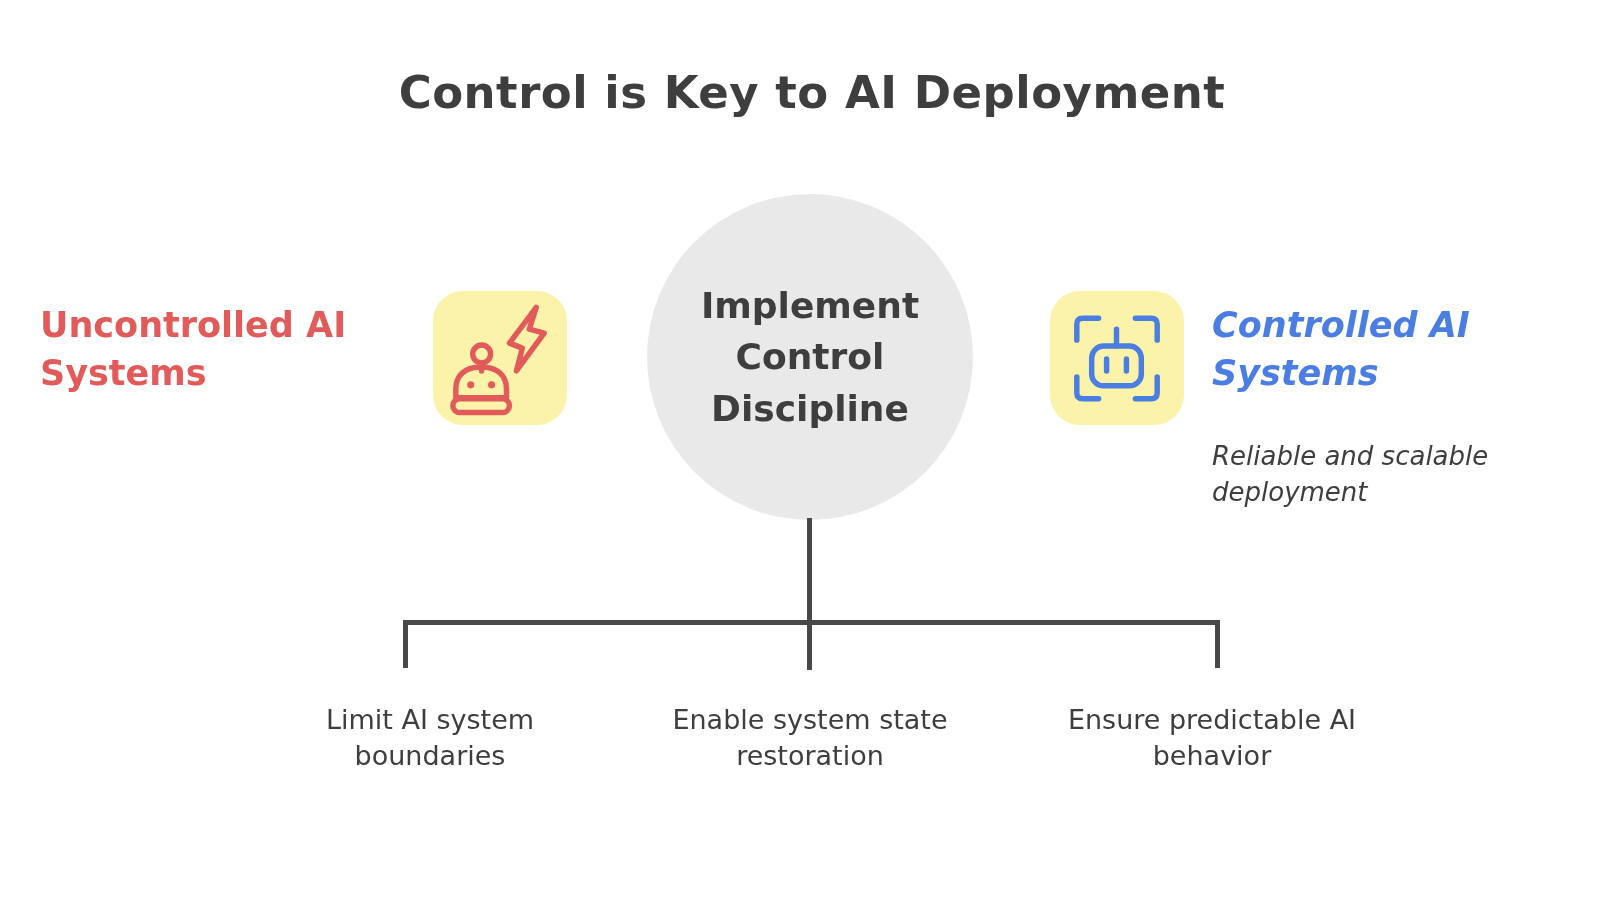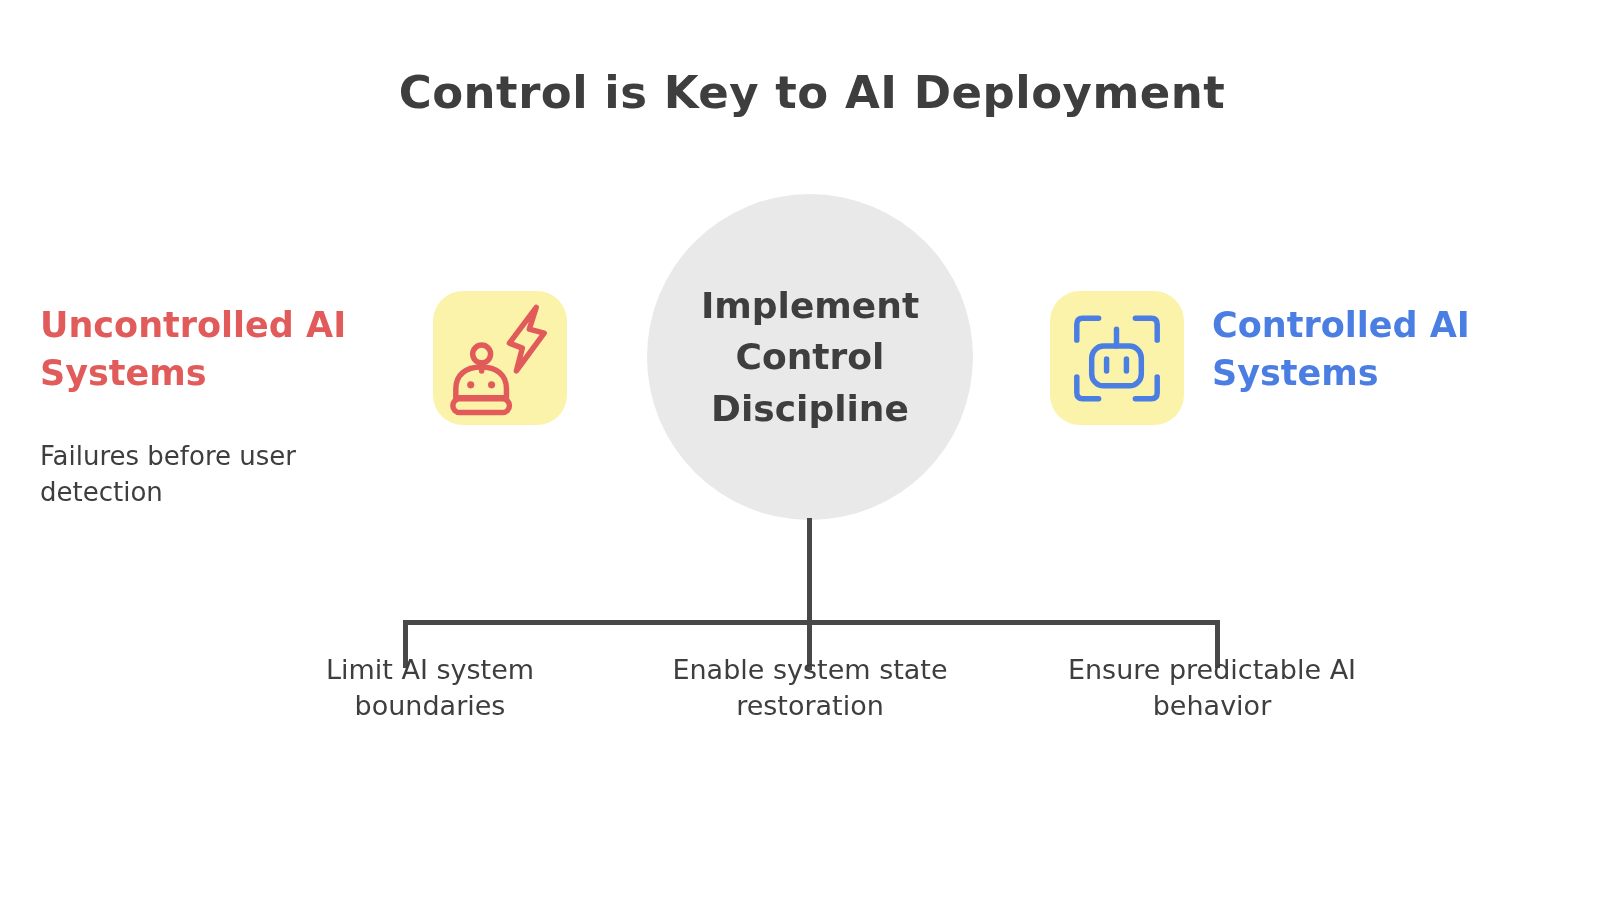--- a/index.html
+++ b/index.html
@@ -9,21 +9,21 @@
     font-family:"DejaVu Sans","Liberation Sans",sans-serif;
     color:var(--text-dark,#3e3e3e);
   }
   .title {
     position:absolute; top:58px; left:0; width:100%; margin:8px;
     text-align:center; font-size:45px; font-weight:700; letter-spacing:0.5px;
     color:var(--text-dark,#3e3e3e);
   }
   .side { position:absolute; white-space:pre-line; }
   .left-side  { left:40px;  top:283px; width:330px; text-align:left; }
-  .right-side { left:1212px; top:283px; width:345px; text-align:left; }
+  .right-side { left:1212px; top:283px; width:345px; text-align:left;font-style:italic; }
   .side-title { font-size:35px; font-weight:700; line-height:1.36; }
   .side-title.red  { color:var(--red,#e15b5b); }
   .side-title.blue { color:var(--blue,#4b7ee2); }
   .side-sub { margin-top:23px; font-size:26px; line-height:1.36; color:var(--text-dark,#3e3e3e); }
   .icon-box {
     position:absolute; width:134px; height:134px; border-radius:30px;
     background:var(--yellow,#fcf3ab);
     display:flex; align-items:center; justify-content:center;
   }
   .left-icon-box  { left:433px; top:291px; }
@@ -37,39 +37,37 @@
     text-align:center; white-space:pre-line;
     font-size:36px; font-weight:700; line-height:1.42;
     color:var(--text-dark,#3e3e3e);
   }
   .line { position:absolute; background:var(--line,#484848); }
   .stem  { left:807px;  top:518px; width:5px;  height:152px; }
   .hbar  { left:403px;  top:620px; width:817px; height:5px; }
   .dropL { left:403px;  top:620px; width:5px;  height:48px; }
   .dropR { left:1215px; top:620px; width:5px;  height:48px; }
   .branch {
-    position:absolute; top:652px; width:360px; text-align:center;
+    position:absolute; top:702px; width:360px; text-align:center;
     white-space:pre-line; font-size:27px; line-height:1.33;
     color:var(--text-dark,#3e3e3e);
   }
   .b1 { left:250px; } .b2 { left:630px; } .b3 { left:1032px; }
   svg { display:block; }
 </style>
 </head>
 <body>
 
 <div class="canvas">
 
   <h1 class="title">Control is Key to AI Deployment</h1>
 
   <div class="side left-side">
     <div class="side-title red">Uncontrolled AI
 Systems</div>
-    <div class="side-sub">Failures before user
-detection</div>
   </div>
 
   <div class="icon-box left-icon-box">
     <svg width="135" height="135" viewBox="0 0 135 135" fill="none" stroke="#e15b5b" stroke-width="5.5" stroke-linecap="round" stroke-linejoin="round">
       <g>
         <circle cx="49" cy="63" r="9"></circle>
         <line x1="49" y1="72" x2="49" y2="80"></line>
         <path d="M 23 107 L 23 98 C 23 84 33 76 48.5 76 C 64 76 74 84 74 98 L 74 107 Z"></path>
         <circle cx="38" cy="94" r="3.6" fill="#e15b5b" stroke="none"></circle>
         <circle cx="59" cy="94" r="3.6" fill="#e15b5b" stroke="none"></circle>
@@ -100,20 +98,22 @@
         <rect x="42" y="55" width="50" height="40" rx="12"></rect>
         <line x1="57" y1="68" x2="57" y2="80"></line>
         <line x1="77" y1="68" x2="77" y2="80"></line>
       </g>
     </svg>
   </div>
 
   <div class="side right-side">
     <div class="side-title blue">Controlled AI
 Systems</div>
+    <div class="side-sub">Reliable and scalable
+deployment</div>
   </div>
 
   <div class="line stem"></div>
   <div class="line hbar"></div>
   <div class="line dropL"></div>
   <div class="line dropR"></div>
 
   <div class="branch b1">Limit AI system
 boundaries</div>
   <div class="branch b3">Ensure predictable AI

